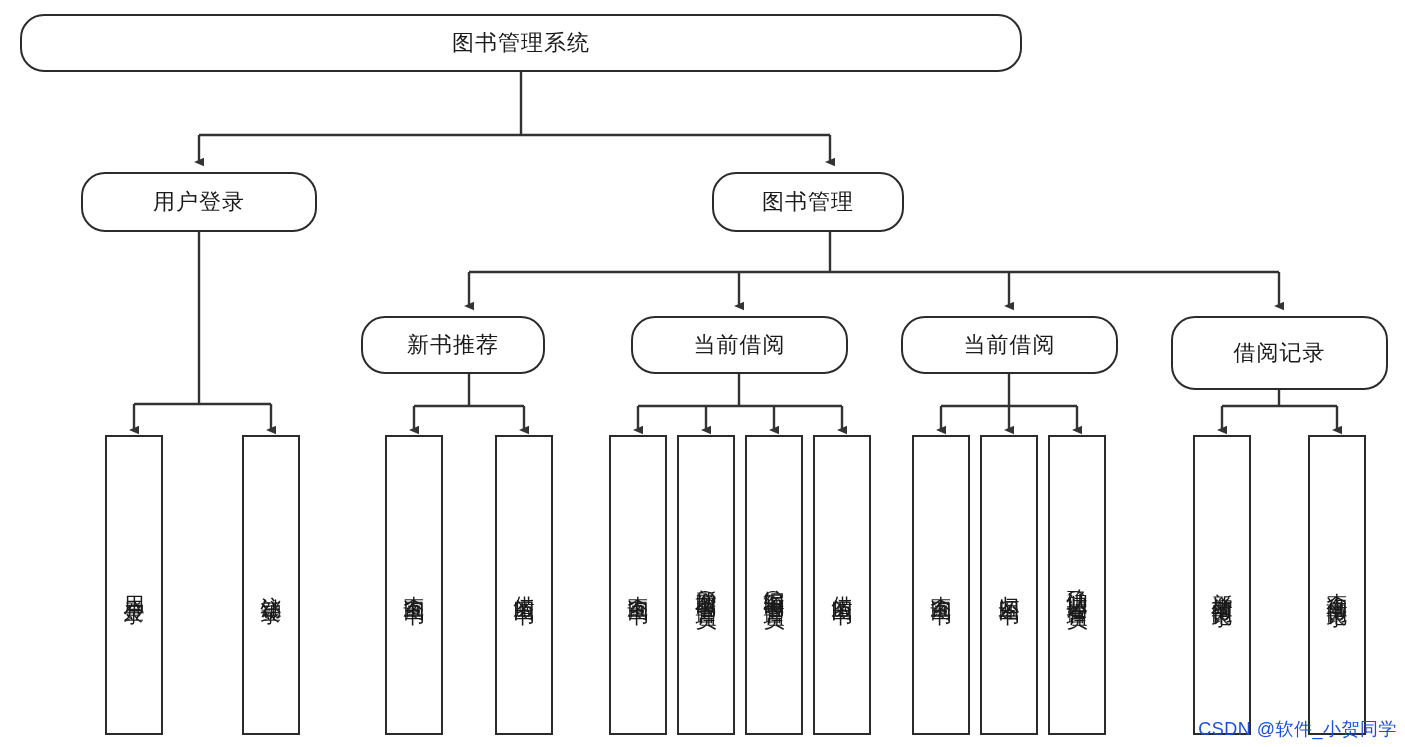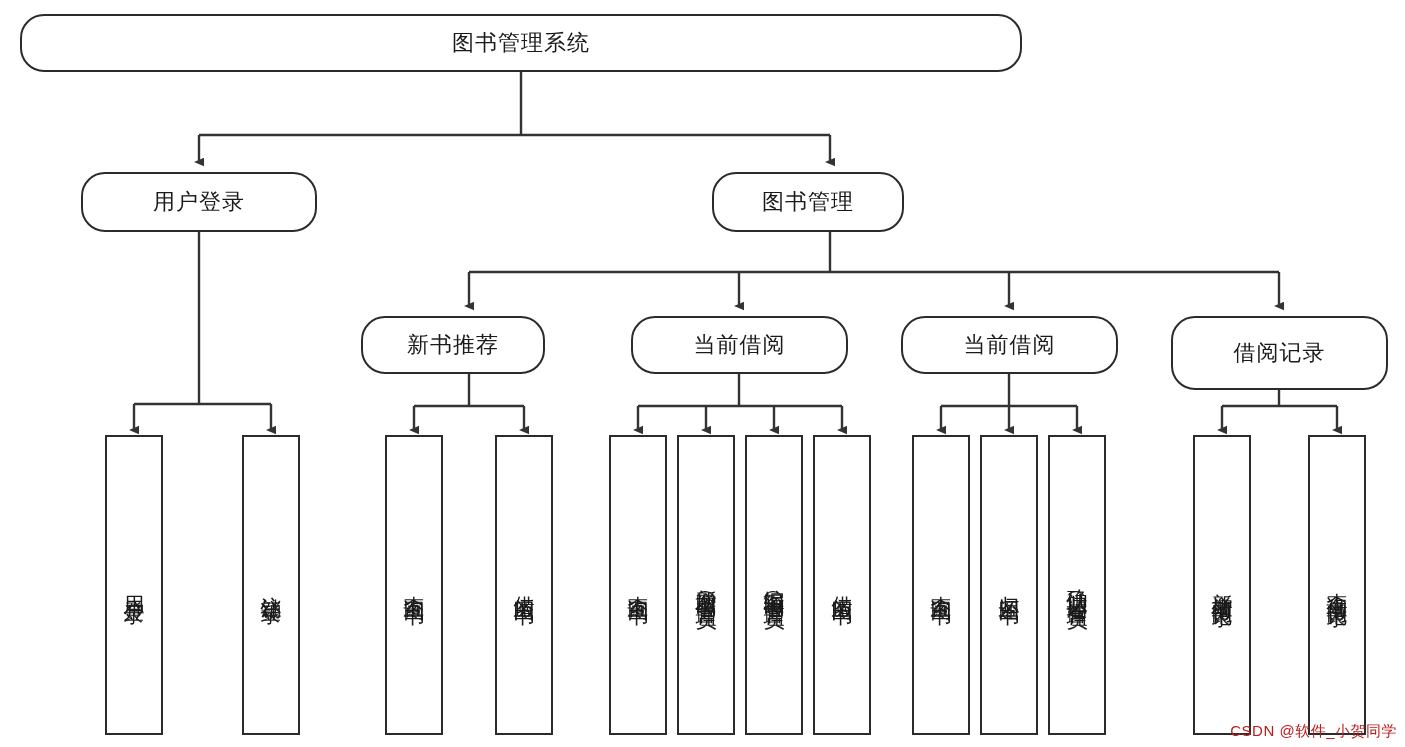--- a/index.html
+++ b/index.html
@@ -52,22 +52,22 @@
     display: block;
   }
   .hlabel {
     white-space: nowrap;
     display: block;
   }
   .watermark {
     position: absolute;
     right: 8px;
     bottom: 6px;
-    font-size: 15px;
-    color: #b91c1c;
+    font-size: 18px;
+    color: #1d4ed8;
     letter-spacing: 0.5px;
     white-space: nowrap;
     margin-left: 8px;
   }
 </style>
 </head>
 <body>
 
 <div id="canvas">
 

